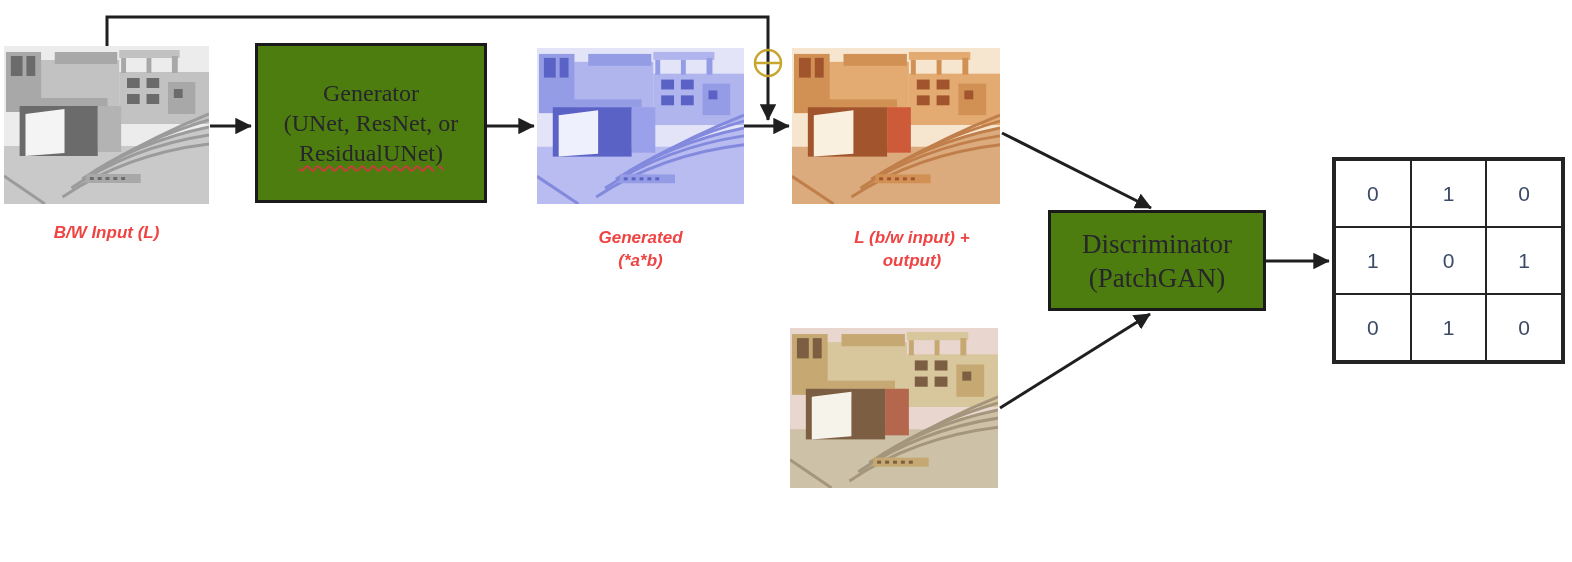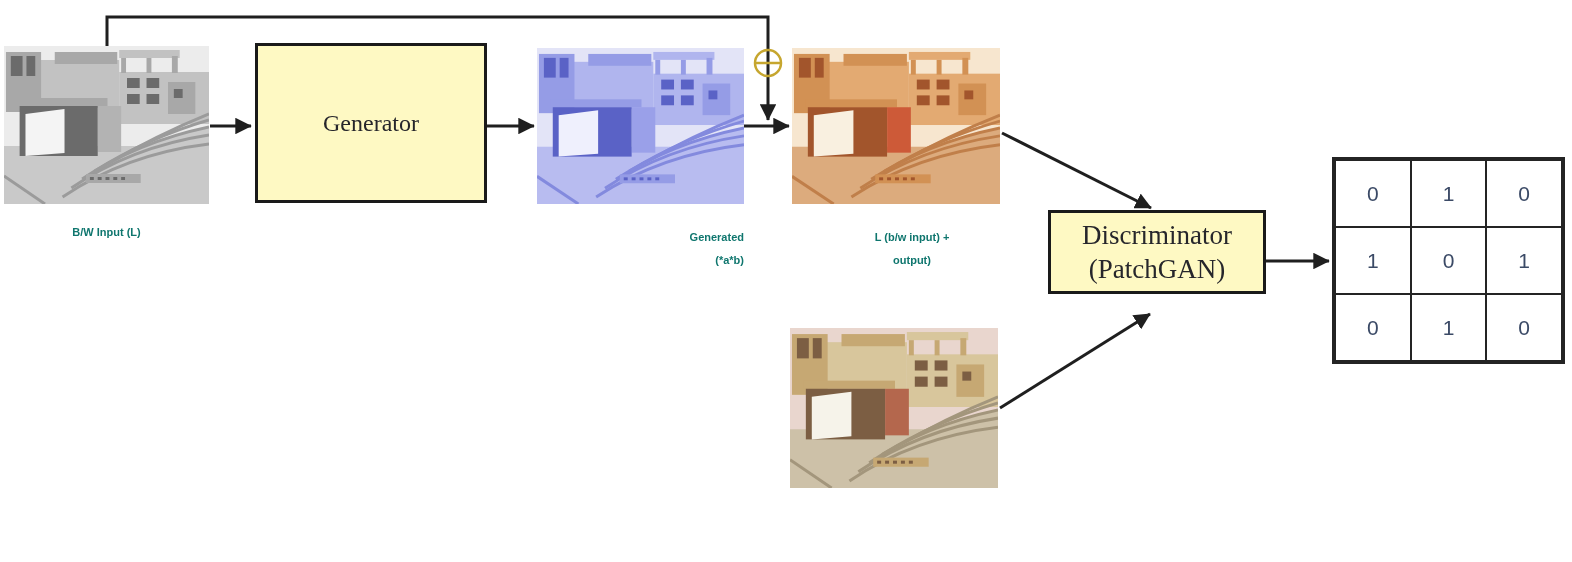--- a/index.html
+++ b/index.html
@@ -11,25 +11,25 @@
 
   
   .photo { position:absolute; overflow:hidden; }
   .photo svg { display:block; width:100%; height:100%; }
   .v-bw      { --sky:#ececec; --wall:#c2c2c2; --wall2:#a8a8a8; --dark:#6b6b6b; --screen:#f4f4f4; --ground:#c9c9c9; --line:#9b9b9b; --accent:#b3b3b3; }
   .v-blue    { --sky:#e3e4f7; --wall:#b0b5ee; --wall2:#959ce6; --dark:#5a62c6; --screen:#eff0fd; --ground:#b8bcf0; --line:#838ade; --accent:#9aa0e9; }
   .v-orange  { --sky:#f7e6cf; --wall:#e3aa72; --wall2:#d29154; --dark:#a2552c; --screen:#f9f0e0; --ground:#dcab7d; --line:#c07f4a; --accent:#cd5a38; }
   .v-natural { --sky:#e9d6ce; --wall:#d8c69c; --wall2:#c6a873; --dark:#7c5e43; --screen:#f6f3ea; --ground:#cdc1a8; --line:#a3967c; --accent:#b4674d; }
 
   .img-label {
-    position:absolute; text-align:center; color:#0f766e;
-    font-weight:bold; font-size:11px; line-height:23px;
+    position:absolute; text-align:center; color:#ef4444;
+    font-weight:bold; font-size:17px; line-height:23px;font-style:italic;
   }
   .box {
-    position:absolute; background:#fef9c3; border:3px solid #1a1a1a;
+    position:absolute; background:#4d7c0f; border:3px solid #1a1a1a;
     display:flex; align-items:center; justify-content:center; text-align:center;
     font-family:"Liberation Serif", serif; color:#26262b;
   }
   .box-generator { font-size:24px; line-height:30px; }
   .box-discriminator { font-size:27px; line-height:34px; }
   .squiggle {
     text-decoration-line:underline;
     text-decoration-style:wavy;
     text-decoration-color:#cc3b3b;
     text-decoration-thickness:1.5px;
@@ -142,40 +142,42 @@
       </svg>
   </div>
   <div class="photo v-natural" style="left:790px; top:328px; width:208px; height:160px;">
     <svg viewBox="0 0 210 158" preserveAspectRatio="none">
         <use href="#amphi"></use>
       </svg>
   </div>
 
   <div class="img-label" style="left:4px; top:221px; width:205px;">B/W Input (L)</div>
 
-  <div class="img-label" style="left:537px; top:226px; width:207px;text-align:right;">
+  <div class="img-label" style="left:537px; top:226px; width:207px;">
     <div>Generated</div>
     <div>(*a*b)</div>
   </div>
 
   <div class="img-label" style="left:808px; top:226px; width:208px;">
     <div>L (b/w input) +</div>
     <div>output)</div>
   </div>
 
   <div class="img-label" style="left:790px; top:506px; width:208px;">
   </div>
 
   <div class="box box-generator" style="left:255px; top:43px; width:232px; height:160px; box-sizing:border-box;">
     <div>
       <div>Generator</div>
+      <div>(UNet, ResNet, or</div>
+      <div class="squiggle">ResidualUNet)</div>
     </div>
   </div>
 
-  <div class="box box-discriminator" style="left:1048px; top:210px; width:218px; height:84px; box-sizing:border-box;">
+  <div class="box box-discriminator" style="left:1048px; top:210px; width:218px; height:101px; box-sizing:border-box;">
     <div>
       <div>Discriminator</div>
       <div>(PatchGAN)</div>
     </div>
   </div>
 
   <div class="patch-grid" style="left:1332px; top:157px; width:233px; height:207px;">
     <div class="patch-cell">0</div>
     <div class="patch-cell">1</div>
     <div class="patch-cell">0</div>

